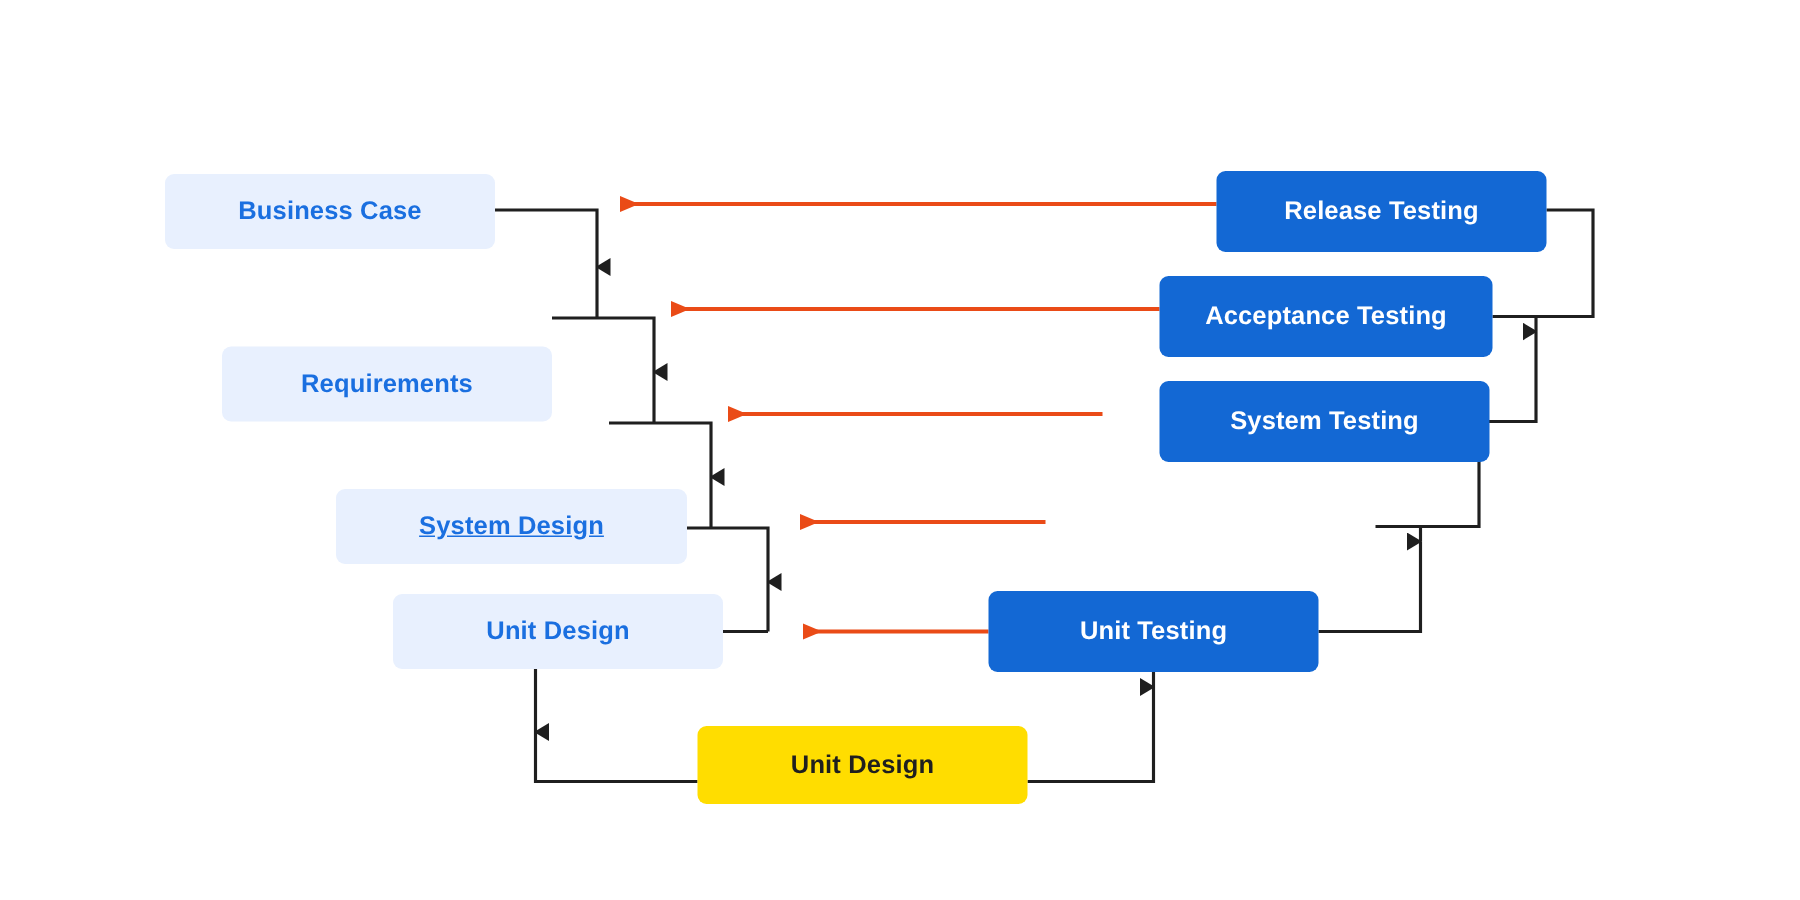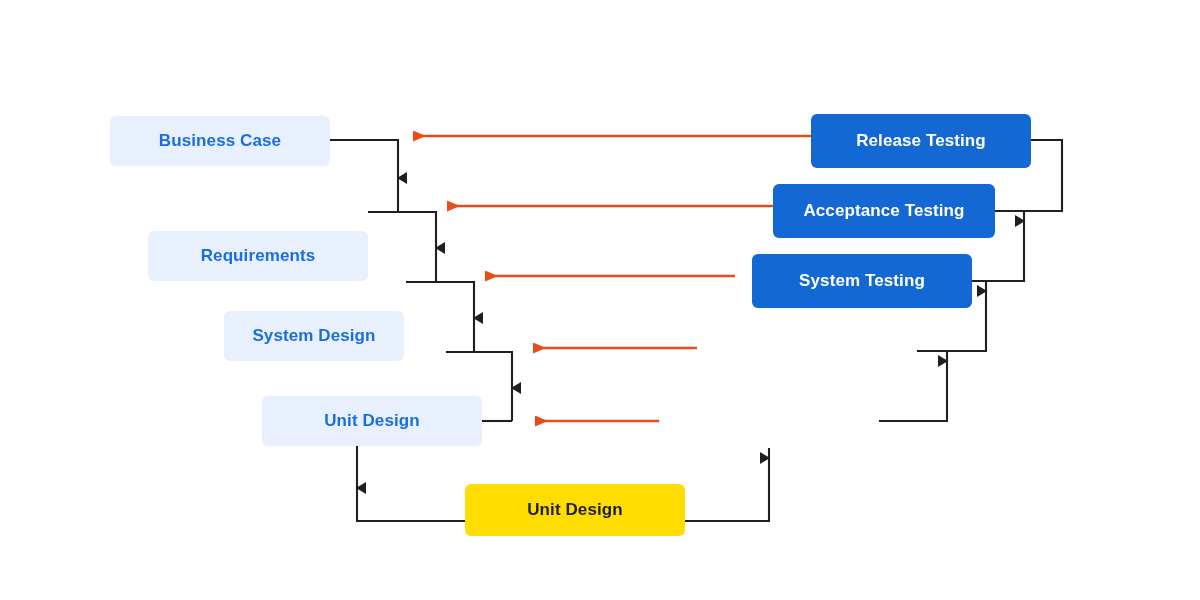--- a/index.html
+++ b/index.html
@@ -81,34 +81,37 @@
       <line x1="659" y1="421" x2="536" y2="421" marker-end="url(#arrowOrange)"></line>
     </g>
   </svg>
 
   <div class="node left" style="left:110px;top:116px;width:220px;height:50px;">
     <span>Business Case</span>
   </div>
   <div class="node left" style="left:148px;top:186px;width:220px;height:50px;margin-top:45px;">
     <span>Requirements</span>
   </div>
-  <div class="node left" style="left:224px;top:311px;width:180px;height:50px;">
+  <div class="node left" style="left:224px;top:326px;width:234px;height:50px;text-decoration:underline;">
     <span>System Design</span>
   </div>
   <div class="node left" style="left:262px;top:396px;width:220px;height:50px;">
     <span>Unit Design</span>
   </div>
 
   <div class="node right" style="left:773px;top:184px;width:222px;height:54px;">
     <span>Acceptance Testing</span>
   </div>
   <div class="node right" style="left:811px;top:114px;width:220px;height:54px;">
     <span>Release Testing</span>
   </div>
-  <div class="node right" style="left:752px;top:254px;width:220px;height:54px;">
+  <div class="node right" style="left:773px;top:254px;width:220px;height:54px;">
     <span>System Testing</span>
+  </div>
+  <div class="node right" style="left:659px;top:394px;width:220px;height:54px;">
+    <span>Unit Testing</span>
   </div>
 
   <div class="node bottom" style="left:465px;top:484px;width:220px;height:52px;">
     <span>Unit Design</span>
   </div>
 
 </div>
 
 </body></html>

